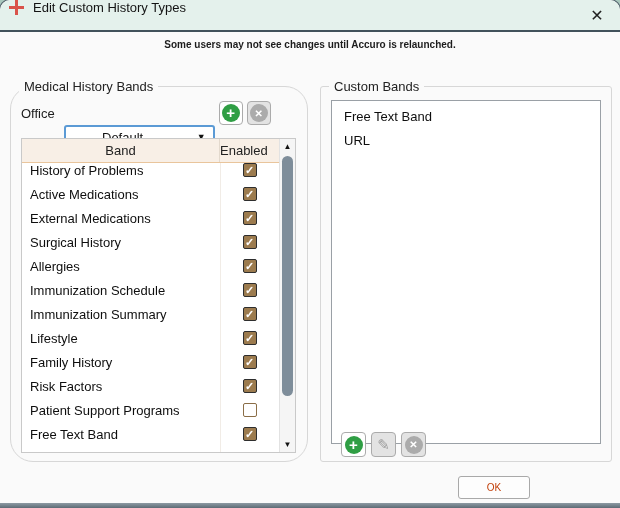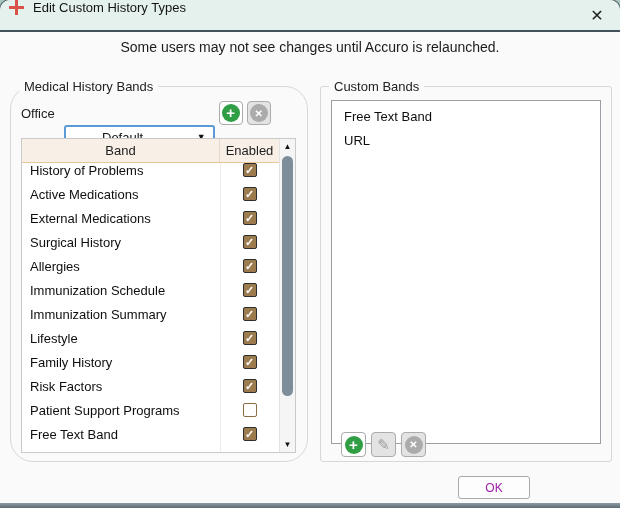--- a/index.html
+++ b/index.html
@@ -23,21 +23,21 @@
   .title-text{font-size:13px;color:#131313;}
   .close-btn{
     position:absolute;right:10px;top:3px;width:26px;height:24px;
     display:flex;align-items:center;justify-content:center;
     font-size:16px;color:#222;cursor:pointer;font-weight:400;
   }
   .titlebar-sep{position:absolute;left:0;top:30px;width:100%;height:2px;background:#41525b;}
   
   .notice{
     position:absolute;left:0;top:39px;width:100%;text-align:center;
-    font-size:14px;color:#1c1c1c;
+    font-size:10px;color:#1c1c1c;font-weight:bold;
   }
   
   .groupbox{position:absolute;border:1px solid #d7d7d7;border-radius:3px;background:#fafafa;}
   .legend{
     position:absolute;top:-8px;left:8px;background:#fafafa;padding:0 5px;
     font-size:13px;color:#222;line-height:15px;
   }
   #gb-medical{left:10px;top:86px;width:296px;height:374px;border-radius:23px;}
   #gb-custom{left:320px;top:86px;width:290px;height:374px;}
   
@@ -65,21 +65,21 @@
   
   .band-table{
     position:absolute;left:10px;top:51px;width:275px;height:315px;
     border:1px solid #c9c9c9;background:#fff;box-sizing:border-box;
   }
   .t-header{
     position:absolute;left:0;top:0;right:16px;height:24px;background:#f8efe6;
     border-bottom:1px solid #e9c59c;display:flex;box-sizing:border-box;
   }
   .t-header .h-band{width:198px;text-align:center;font-size:13px;color:#222;line-height:23px;border-right:1px solid #e3d9cd;box-sizing:border-box;}
-  .t-header .h-enabled{flex:1;text-align:center;font-size:13px;color:#222;line-height:23px;}
+  .t-header .h-enabled{flex:1;text-align:left;font-size:13px;color:#222;line-height:23px;}
   .col-sep{position:absolute;left:198px;top:24px;bottom:0;width:1px;background:#f1ece6;}
   .t-rows{position:absolute;left:0;top:24px;right:16px;bottom:0;overflow:hidden;}
   .t-row{display:flex;align-items:flex-start;height:24px;}
   .t-cell-band{width:198px;padding-left:8px;font-size:13px;color:#0e0e0e;box-sizing:border-box;white-space:nowrap;}
   .t-cell-enabled{flex:1;display:flex;align-items:center;justify-content:center;}
   .checkbox{
     width:14px;height:14px;border-radius:2px;box-sizing:border-box;
     display:flex;align-items:center;justify-content:center;cursor:pointer;
     font-size:11px;font-weight:bold;color:#fff;line-height:14px;
   }
@@ -95,21 +95,21 @@
   .custom-list{
     position:absolute;left:10px;top:13px;width:270px;height:344px;
     border:1px solid #9aa0a6;background:#fff;box-sizing:border-box;padding-top:4px;
   }
   .custom-item{height:24px;line-height:24px;padding-left:12px;font-size:13px;color:#0e0e0e;cursor:default;}
   .custom-btns{position:absolute;left:20px;top:345px;display:flex;}
   .custom-btns .mini-btn{margin-left:0;margin-right:5px;width:25px;height:25px;}
   
   .footer-btn{
     position:absolute;top:476px;width:72px;height:23px;background:#fdfdfd;
-    border:1px solid #a9a9a9;border-radius:3px;font-size:12px;color:#a21caf;
+    border:1px solid #a9a9a9;border-radius:3px;font-size:10px;color:#c2410c;
     display:flex;align-items:center;justify-content:center;cursor:pointer;box-sizing:border-box;
   }
   #btn-ok{left:458px;}
   #btn-cancel{left:538px;}
   .bottom-edge{
     position:absolute;left:0;bottom:0;width:100%;height:5px;
     background:linear-gradient(#8d9aa3,#5d6b75);
   }
 </style>
 </head>

